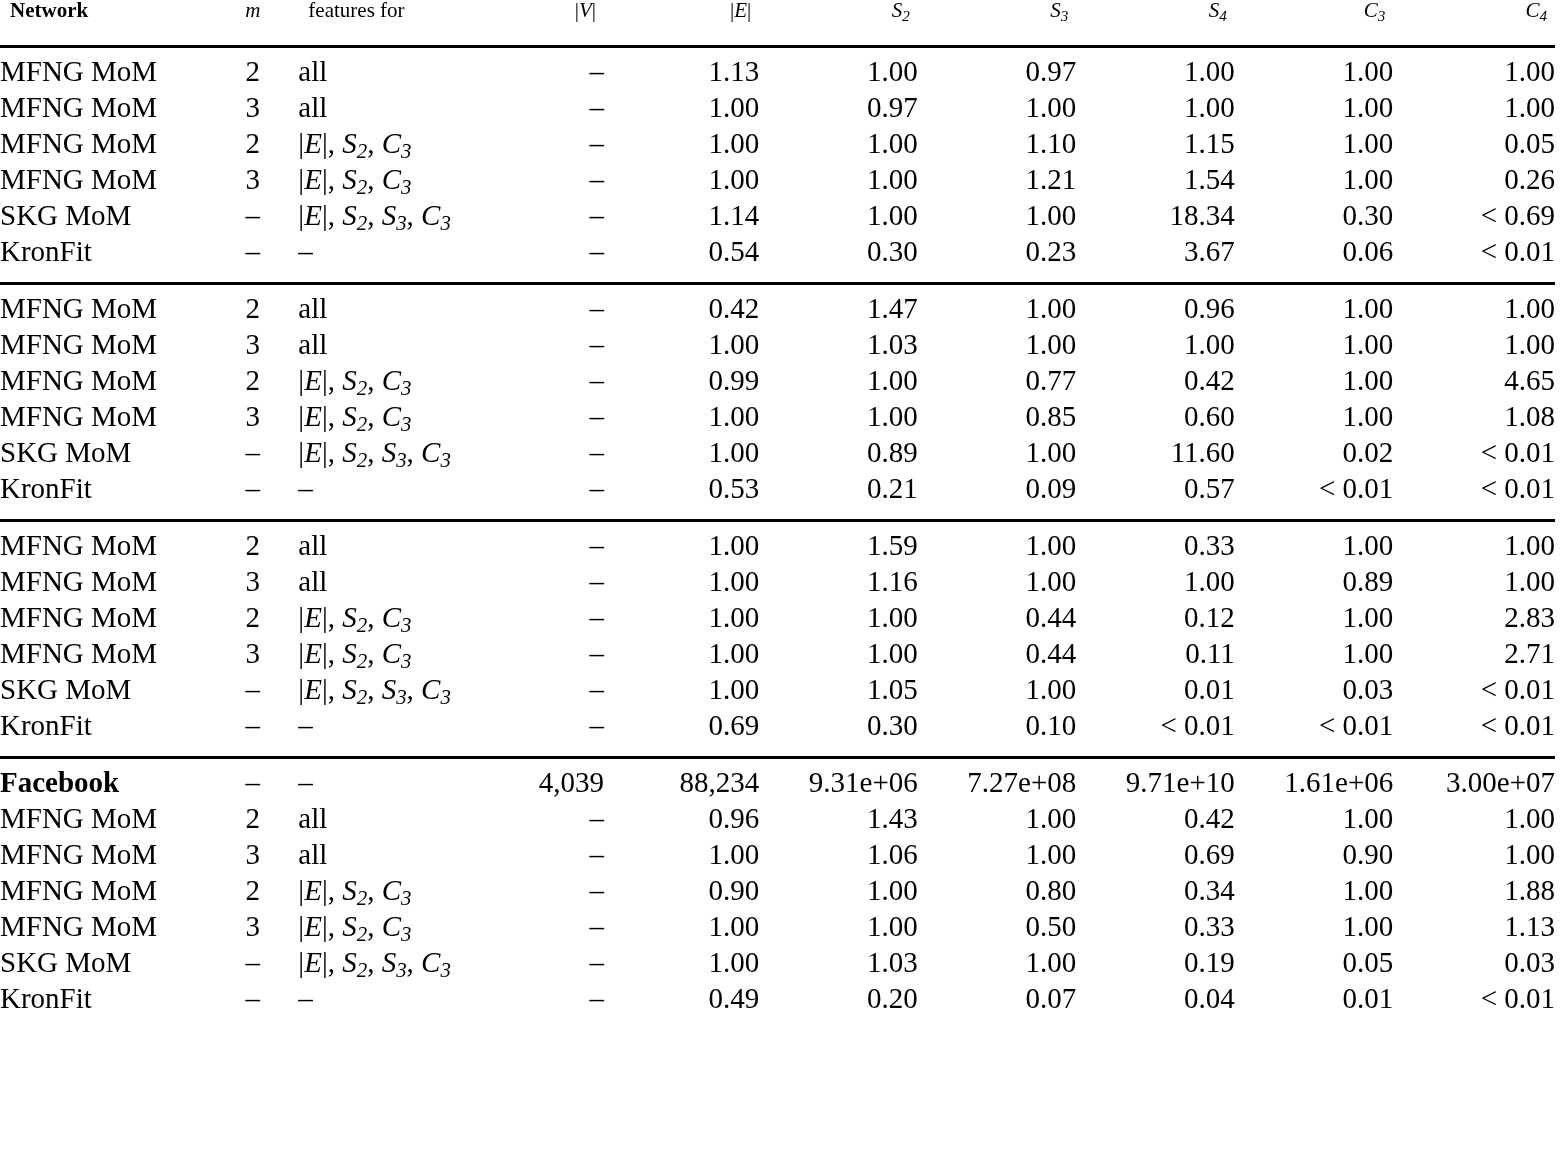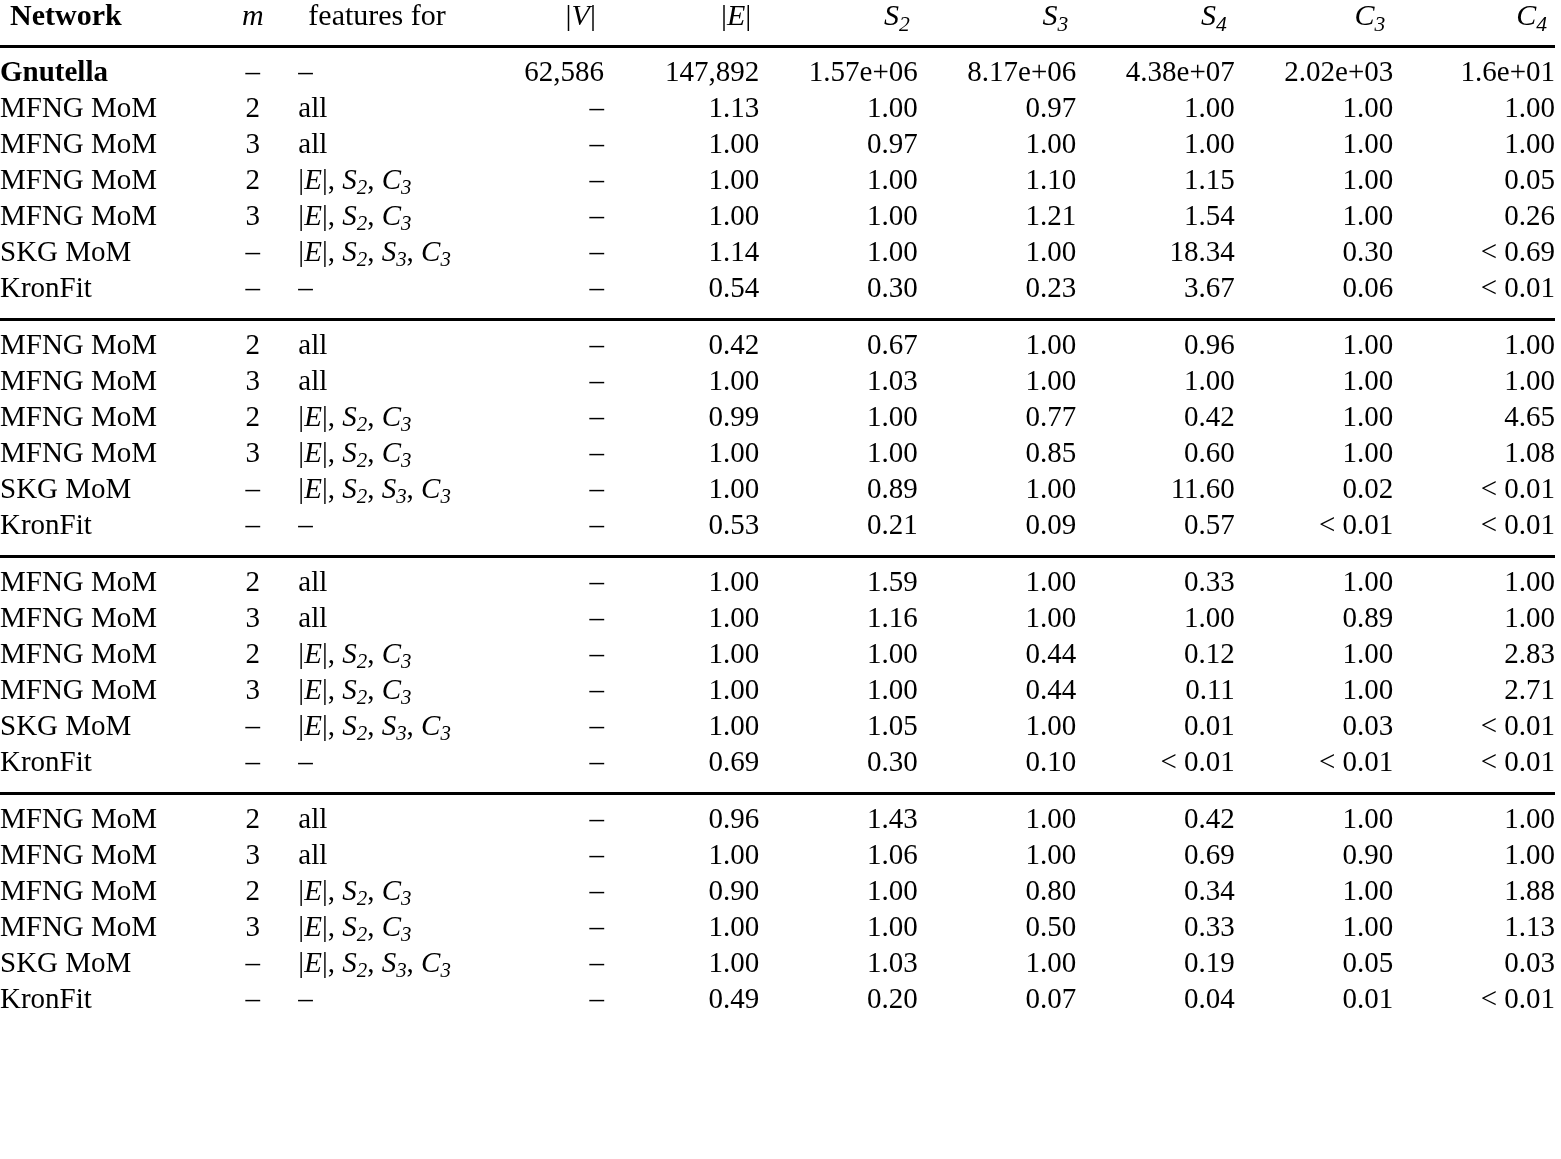--- a/index.html
+++ b/index.html
@@ -41,21 +41,21 @@
   col.c-V       { width: 135px; }
   col.c-E       { width: 150px; }
   col.c-S2      { width: 153px; }
   col.c-S3      { width: 153px; }
   col.c-S4      { width: 153px; }
   col.c-C3      { width: 153px; }
   col.c-C4      { width: 156px; }
 
   
   tr.hdr td {
-    font-size: 30px;
+    font-size: 21px;
     height: 36px;
   }
   tr.hdr td.hdr-num { text-align: right; padding-right: 8px; }
   tr.hdr td.hdr-left { text-align: left; padding-left: 10px; }
   tr.hdr td.hdr-m { text-align: center; }
   .bold { font-weight: bold; }
   .mathit {
     font-style: italic;
     font-family: "Liberation Serif", "DejaVu Serif", serif;
   }
@@ -123,32 +123,20 @@
           <td class="hdr-num"><span class="mathit">C</span><span class="sub">4</span></td>
         </tr>
         <tr class="rule">
           <td colspan="10">
             <div class="rule-gap-top"></div>
             <div class="rule-line"></div>
             <div class="rule-gap-bot"></div>
           </td>
         </tr>
         <tr class="datarow">
-          <td class="col-method"><span class="bold">Gnutella</span></td>
-          <td class="col-m">–</td>
-          <td class="col-feat">–</td>
-          <td class="col-num">62,586</td>
-          <td class="col-num">147,892</td>
-          <td class="col-num">1.57e+06</td>
-          <td class="col-num">8.17e+06</td>
-          <td class="col-num">4.38e+07</td>
-          <td class="col-num">2.02e+03</td>
-          <td class="col-num">1.6e+01</td>
-        </tr>
-        <tr class="datarow">
           <td class="col-method">MFNG MoM</td>
           <td class="col-m">2</td>
           <td class="col-feat">all</td>
           <td class="col-num">–</td>
           <td class="col-num">1.13</td>
           <td class="col-num">1.00</td>
           <td class="col-num">0.97</td>
           <td class="col-num">1.00</td>
           <td class="col-num">1.00</td>
           <td class="col-num">1.00</td>
@@ -219,21 +207,21 @@
             <div class="rule-line"></div>
             <div class="rule-gap-bot"></div>
           </td>
         </tr>
         <tr class="datarow">
           <td class="col-method">MFNG MoM</td>
           <td class="col-m">2</td>
           <td class="col-feat">all</td>
           <td class="col-num">–</td>
           <td class="col-num">0.42</td>
-          <td class="col-num">0.67</td>
+          <td class="col-num">1.47</td>
           <td class="col-num">1.00</td>
           <td class="col-num">0.96</td>
           <td class="col-num">1.00</td>
           <td class="col-num">1.00</td>
         </tr>
         <tr class="datarow">
           <td class="col-method">MFNG MoM</td>
           <td class="col-m">3</td>
           <td class="col-feat">all</td>
           <td class="col-num">–</td>
@@ -372,20 +360,32 @@
           <td class="col-num">&lt; 0.01</td>
         </tr>
         <tr class="rule">
           <td colspan="10">
             <div class="rule-gap-top"></div>
             <div class="rule-line"></div>
             <div class="rule-gap-bot"></div>
           </td>
         </tr>
         <tr class="datarow">
+          <td class="col-method"><span class="bold">Facebook</span></td>
+          <td class="col-m">–</td>
+          <td class="col-feat">–</td>
+          <td class="col-num">4,039</td>
+          <td class="col-num">88,234</td>
+          <td class="col-num">9.31e+06</td>
+          <td class="col-num">7.27e+08</td>
+          <td class="col-num">9.71e+10</td>
+          <td class="col-num">1.61e+06</td>
+          <td class="col-num">3.00e+07</td>
+        </tr>
+        <tr class="datarow">
           <td class="col-method">MFNG MoM</td>
           <td class="col-m">2</td>
           <td class="col-feat">all</td>
           <td class="col-num">–</td>
           <td class="col-num">0.96</td>
           <td class="col-num">1.43</td>
           <td class="col-num">1.00</td>
           <td class="col-num">0.42</td>
           <td class="col-num">1.00</td>
           <td class="col-num">1.00</td>

